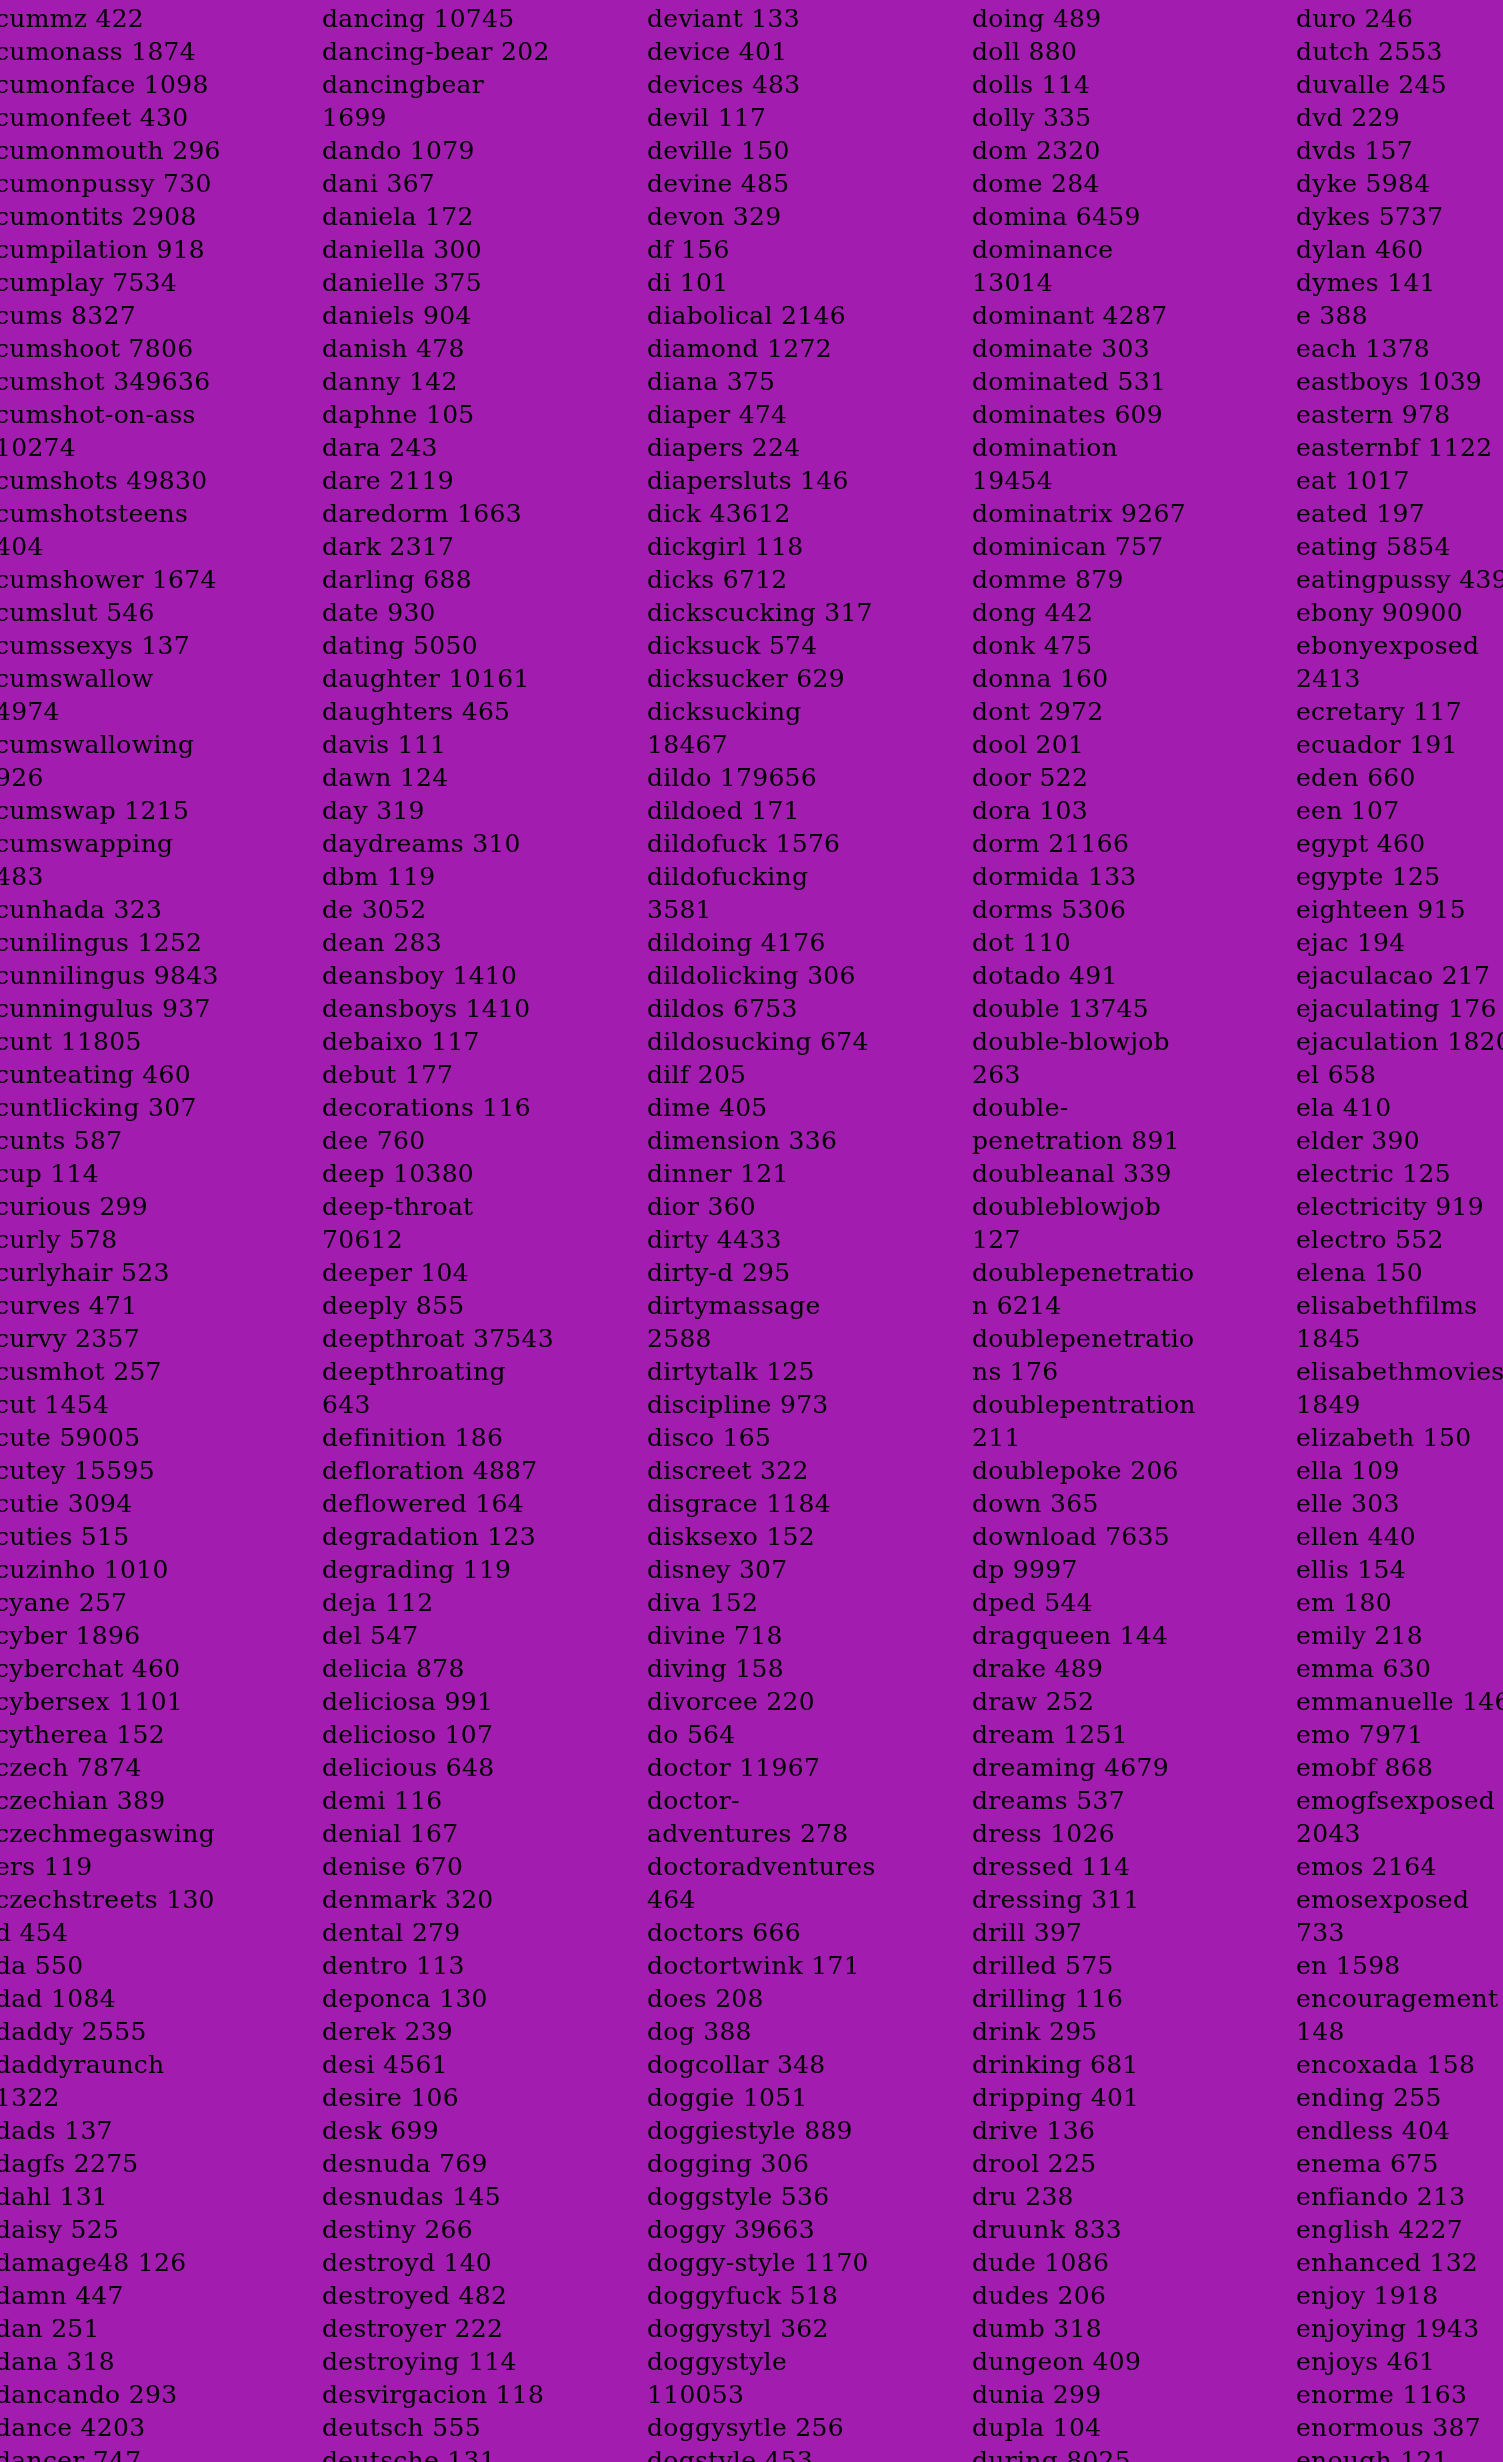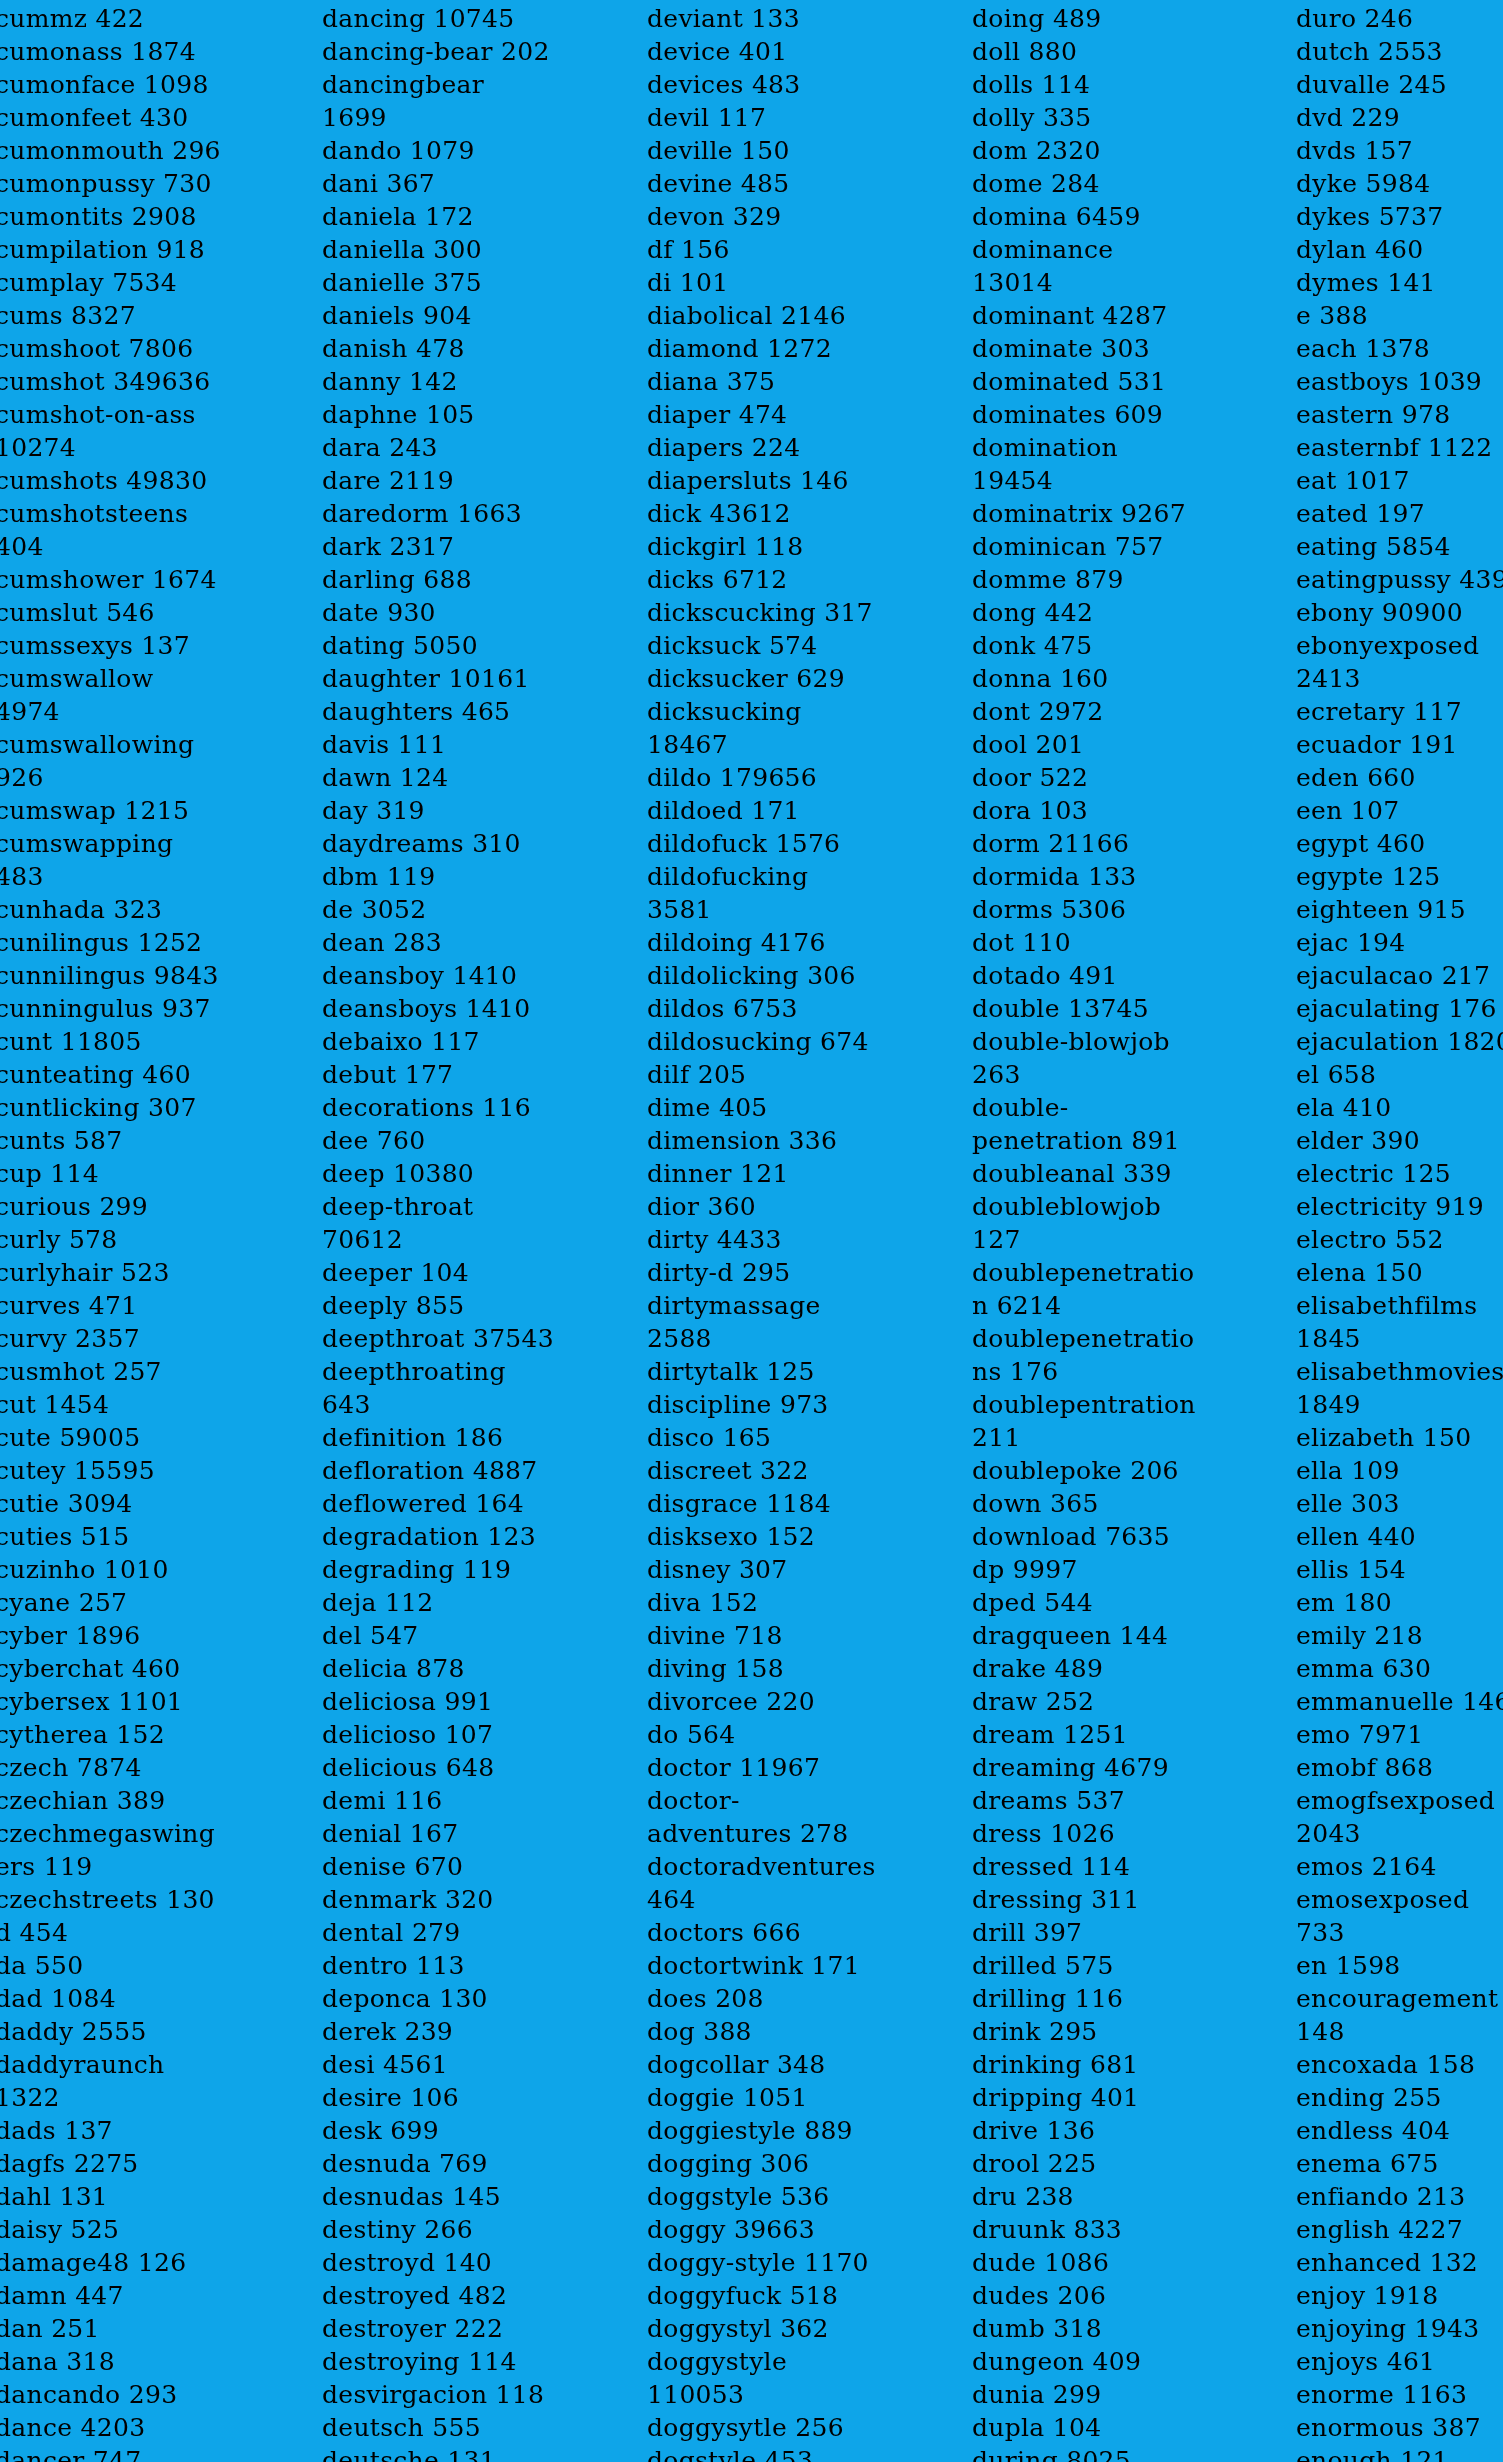--- a/index.html
+++ b/index.html
@@ -1,19 +1,19 @@
 <!DOCTYPE html>
 <html style="font-size:13.5px"><head>
 <meta charset="utf-8">
 <style>
   html,body{margin:0;padding:0;background:#ffffff;}
   .page{
     position:relative;
     width:1504px;height:2462px;
-    background:#0ea5e9;
+    background:#a21caf;
     overflow:hidden;
     font-family:"DejaVu Serif", serif;
     font-size:25px;
     line-height:33px;
     color:#000000;
     letter-spacing:0.3px;
   }
   .tag-column{
     position:absolute;
     top:1.7px;

